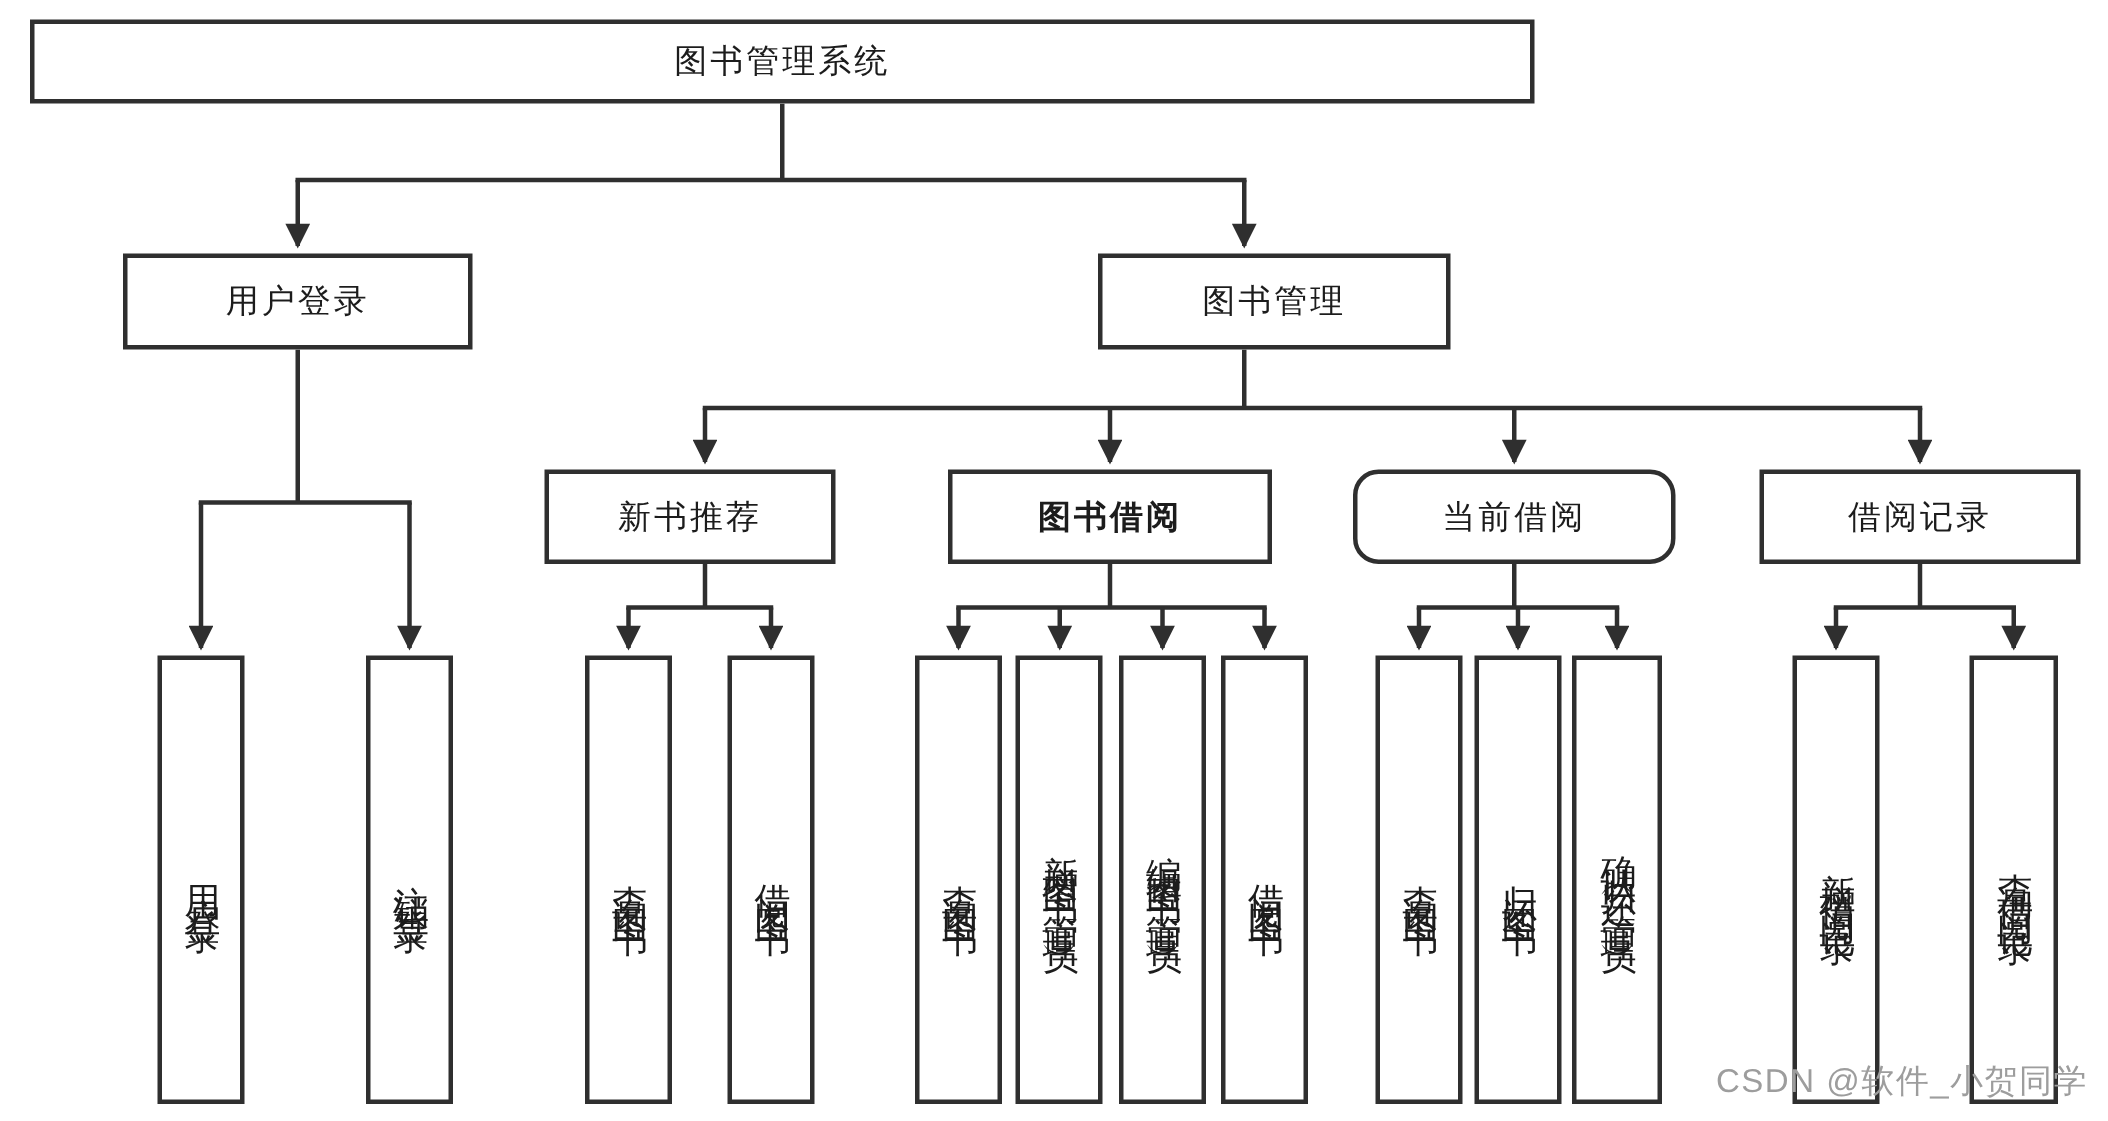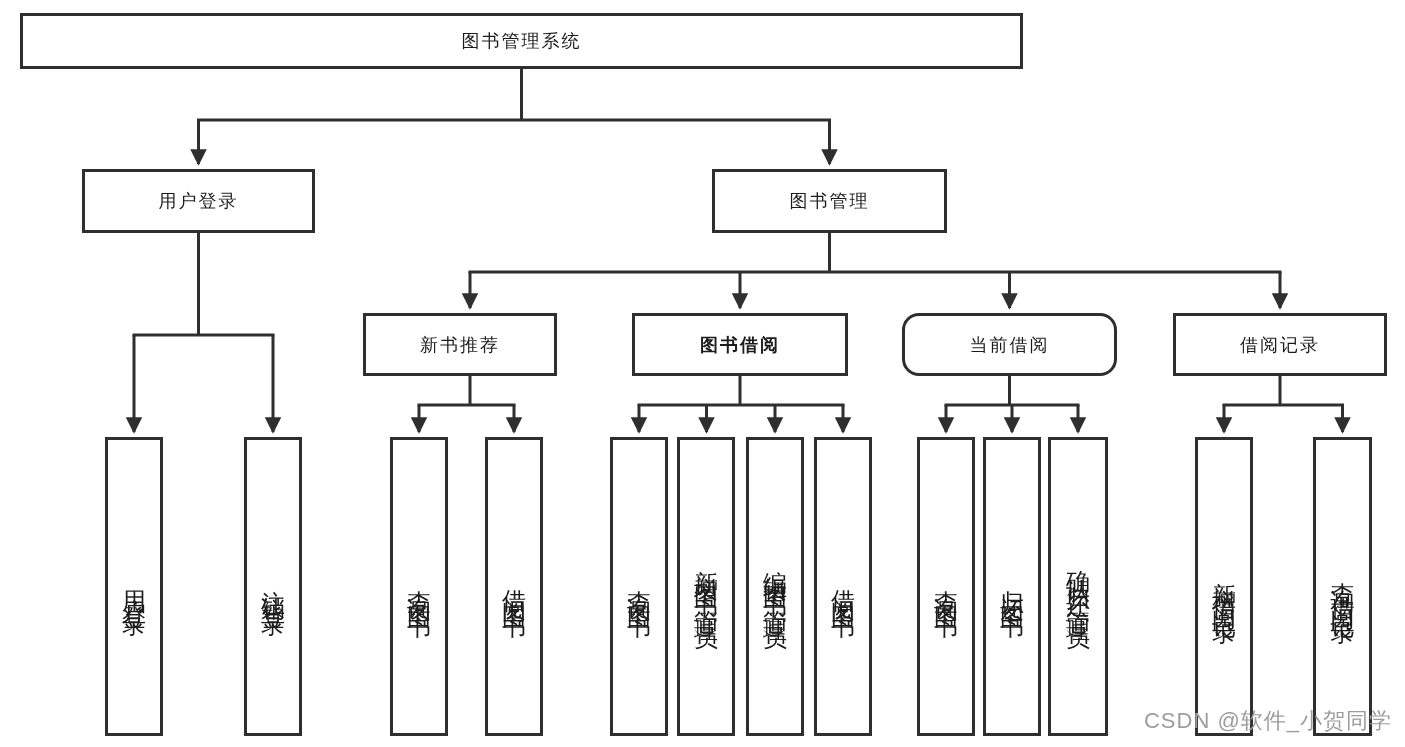--- a/index.html
+++ b/index.html
@@ -26,21 +26,21 @@
     position: absolute;
     box-sizing: border-box;
     background: #ffffff;
     border: 3px solid #2f2f2f;
     color: #1c1c1c;
     display: flex;
     align-items: center;
     justify-content: center;
     text-align: center;
     z-index: 2;
-    font-size: 18px;
+    font-size: 22px;
     letter-spacing: 2px;
     line-height: 1;
     white-space: nowrap;
   }
   .vnode {
     writing-mode: vertical-rl;
     text-orientation: mixed;
     font-size: 24px;
     letter-spacing: 8px;
     white-space: normal;
@@ -107,21 +107,21 @@
       <path d="M1280 376 V405"></path>
       <path d="M1222.5 405 H1344"></path>
       <line x1="1224" y1="405" x2="1224" y2="432" marker-end="url(#ah)"></line>
       <line x1="1342.5" y1="405" x2="1342.5" y2="432" marker-end="url(#ah)"></line>
     </g>
   </svg>
 
   <div class="node" style="left:20px; top:13px; width:1003px; height:56px;">图书管理系统</div>
 
   <div class="node" style="left:82px; top:169px; width:233px; height:64px;">用户登录</div>
-  <div class="node" style="left:712px; top:169px; width:235px; height:64px;">图书管理</div>
+  <div class="node" style="left:732px; top:169px; width:235px; height:64px;">图书管理</div>
 
   <div class="node" style="left:363px; top:313px; width:194px; height:63px;">新书推荐</div>
   <div class="node" style="left:632px; top:313px; width:216px; height:63px;font-weight:bold;">图书借阅</div>
   <div class="node" style="left:902px; top:313px; width:215px; height:63px;border-radius:17px;">当前借阅</div>
   <div class="node" style="left:1173px; top:313px; width:214px; height:63px;">借阅记录</div>
 
   <div class="node vnode" style="left:105px; top:437px; width:58px; height:299px;">用户登录</div>
   <div class="node vnode" style="left:244px; top:437px; width:58px; height:299px;">注销登录</div>
 
   <div class="node vnode" style="left:390px; top:437px; width:58px; height:299px;">查询图书</div>

